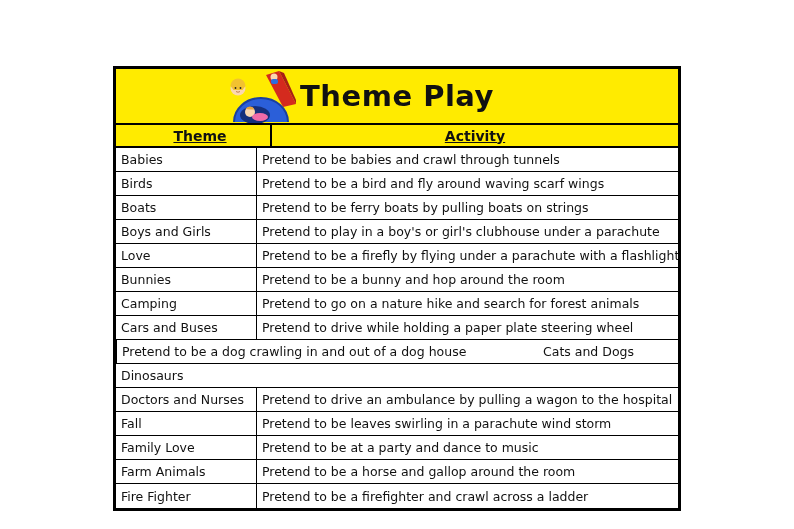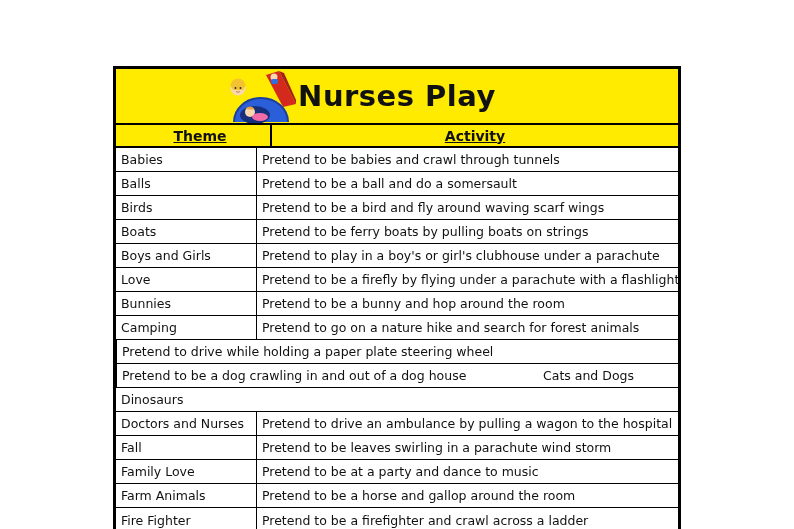--- a/index.html
+++ b/index.html
@@ -93,35 +93,31 @@
         <path d="M 19.5 38 A 5 5 0 0 1 28.5 38.5 L 24 38.5 Z" fill="#e8a33d"></path>
         <ellipse cx="34" cy="46" rx="8" ry="4" fill="#f06ba8"></ellipse>
 
         <circle cx="12" cy="17" r="7.5" fill="#fbd7b0"></circle>
         <path d="M 4.5 15 A 7.5 7.5 0 0 1 19.5 15 L 16.5 19 L 7.5 19 Z" fill="#f2c230"></path>
         <circle cx="9.5" cy="17" r="0.9" fill="#222"></circle>
         <circle cx="14.5" cy="17" r="0.9" fill="#222"></circle>
         <path d="M 10 20.5 Q 12 22 14 20.5" fill="none" stroke="#b06a3a" stroke-width="0.8"></path>
       </svg>
     </span>
-    <div class="title-text">Nurses Play</div>
+    <div class="title-text">Theme Play</div>
   </div>
 
   <div class="col-header-row">
     <div class="col theme-w">Theme</div>
     <div class="col activity-w">Activity</div>
   </div>
 
   <div class="trow">
     <div class="cell theme">Babies</div>
     <div class="cell activity">Pretend to be babies and crawl through tunnels</div>
-  </div>
-  <div class="trow">
-    <div class="cell theme">Balls</div>
-    <div class="cell activity">Pretend to be a ball and do a somersault</div>
   </div>
   <div class="trow">
     <div class="cell theme">Birds</div>
     <div class="cell activity">Pretend to be a bird and fly around waving scarf wings</div>
   </div>
   <div class="trow">
     <div class="cell theme">Boats</div>
     <div class="cell activity">Pretend to be ferry boats by pulling boats on strings</div>
   </div>
   <div class="trow">
@@ -134,20 +130,21 @@
   </div>
   <div class="trow">
     <div class="cell theme">Bunnies</div>
     <div class="cell activity">Pretend to be a bunny and hop around the room</div>
   </div>
   <div class="trow">
     <div class="cell theme">Camping</div>
     <div class="cell activity">Pretend to go on a nature hike and search for forest animals</div>
   </div>
   <div class="trow">
+    <div class="cell theme">Cars and Buses</div>
     <div class="cell activity">Pretend to drive while holding a paper plate steering wheel</div>
   </div>
   <div class="trow">
     <div class="cell activity">Pretend to be a dog crawling in and out of a dog house</div>
     <div class="cell theme">Cats and Dogs</div>
   </div>
   <div class="trow">
     <div class="cell theme">Dinosaurs</div>
   </div>
   <div class="trow">

